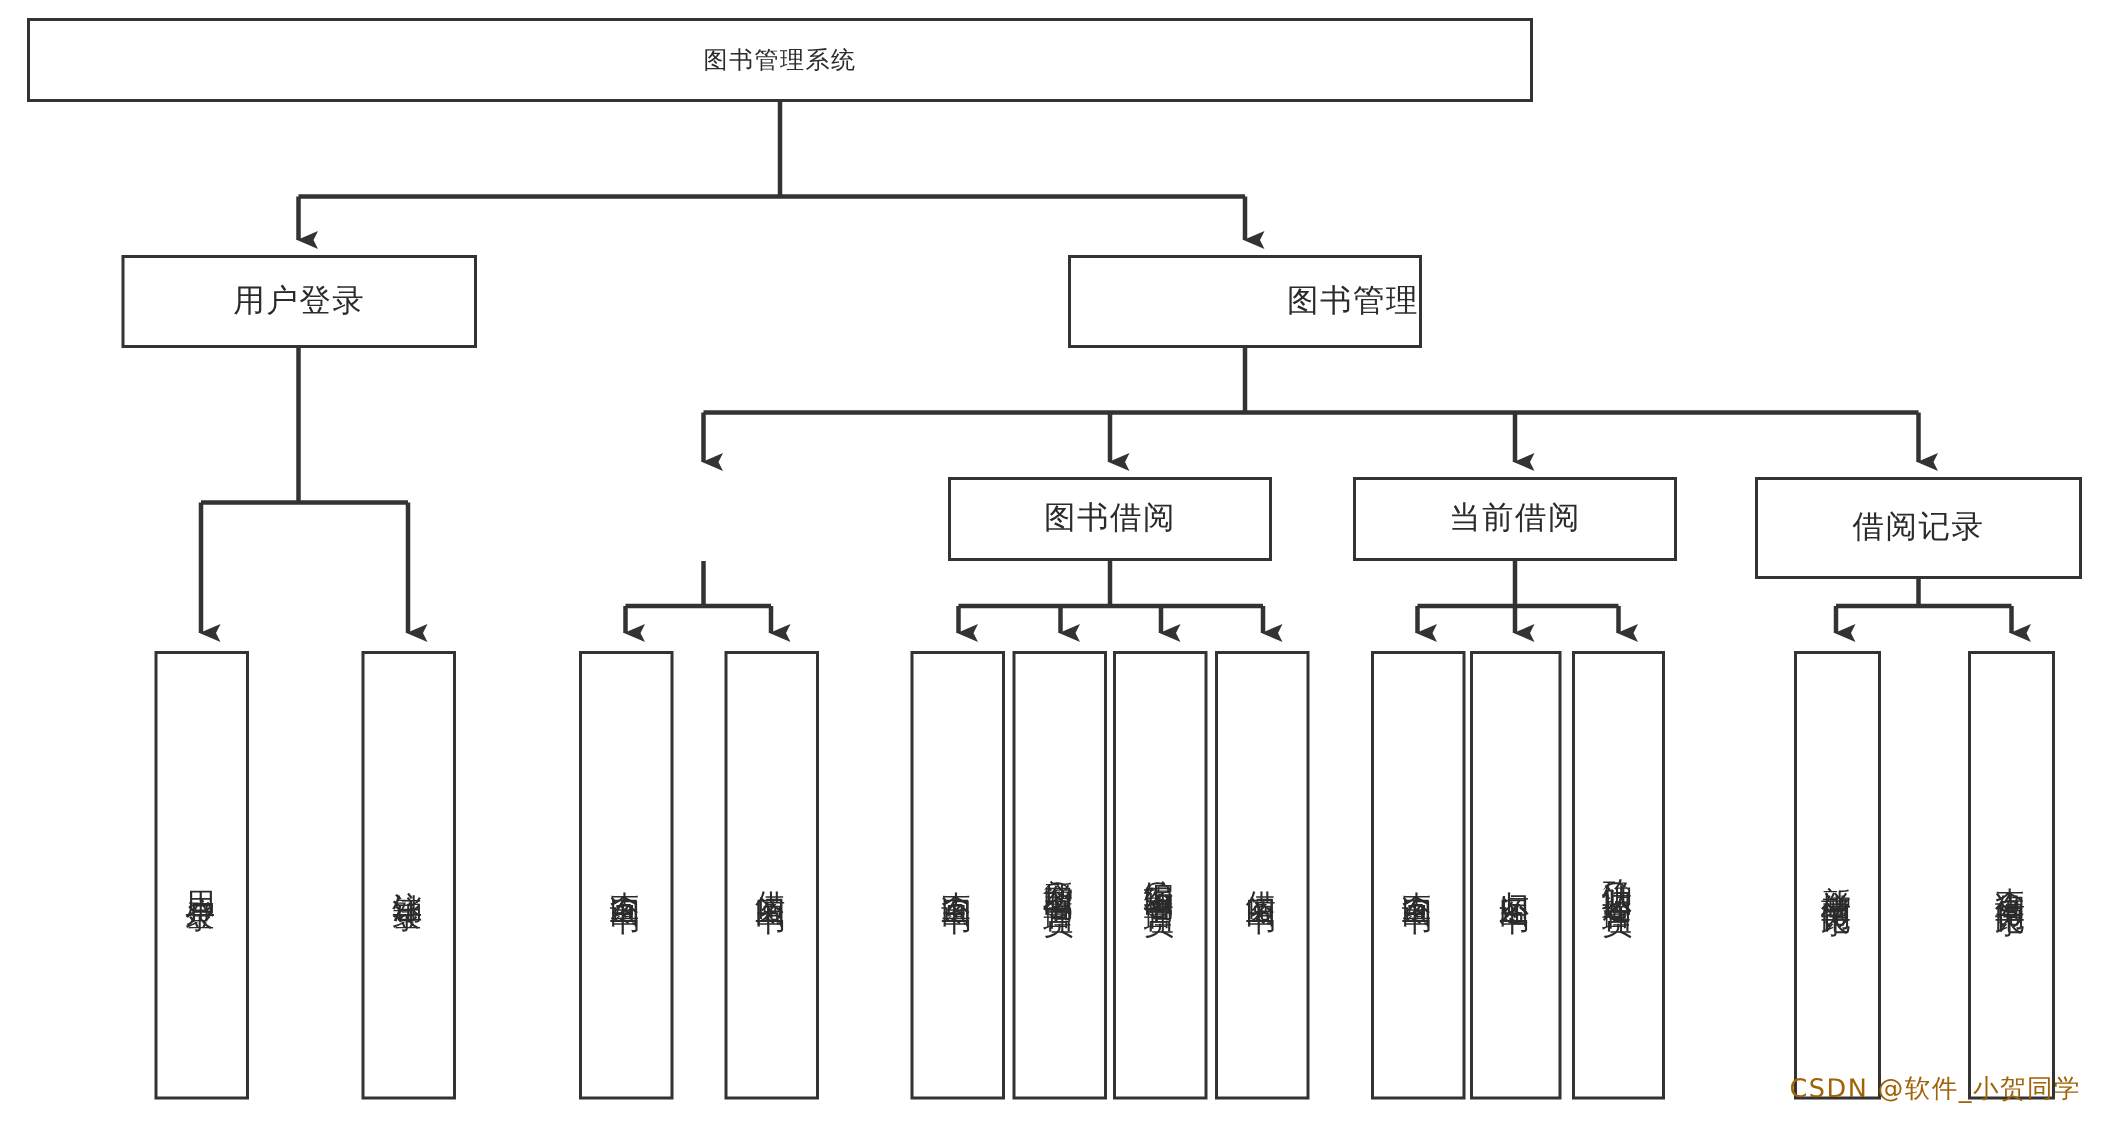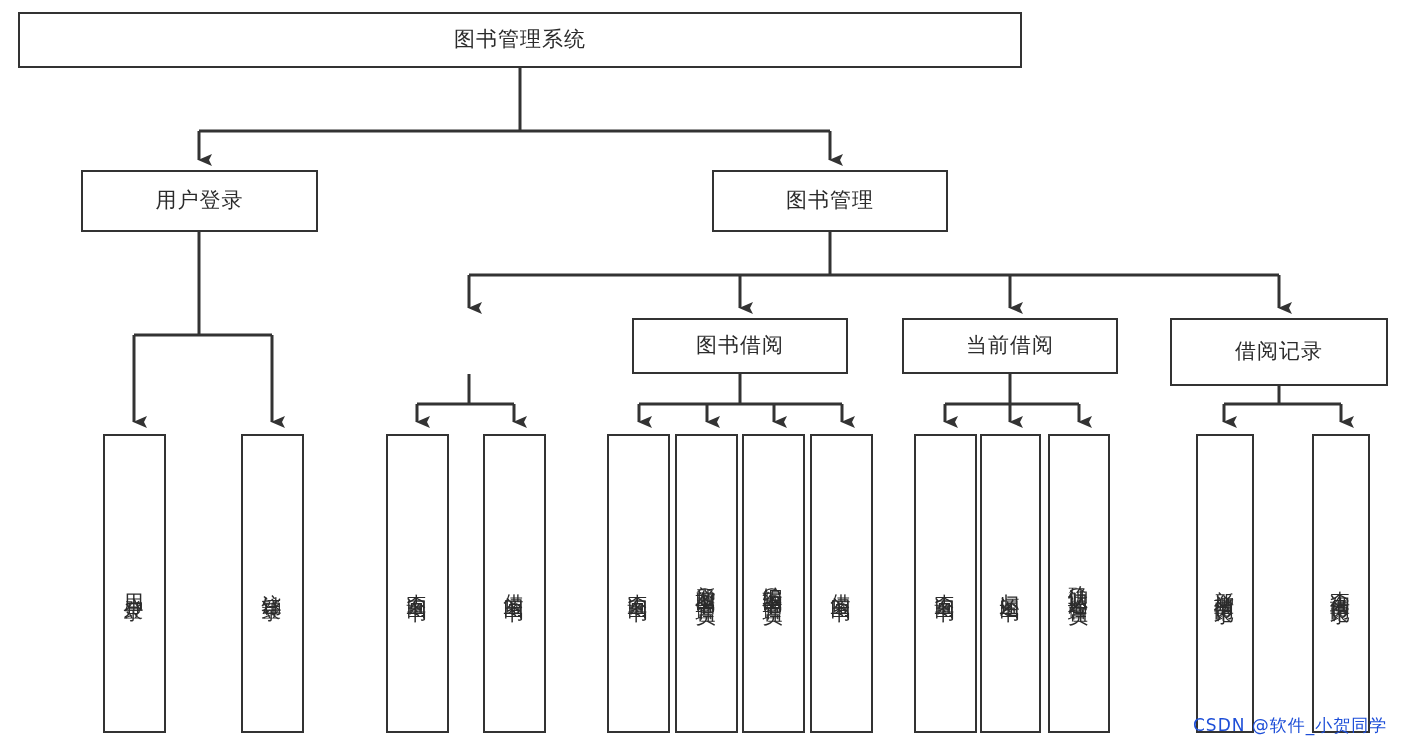--- a/index.html
+++ b/index.html
@@ -35,39 +35,39 @@
     align-items: center;
     justify-content: center;
     color: #2b2b2b;
   }
   .node.horizontal {
     font-size: 21px;
     letter-spacing: 1px;
     line-height: 1.2;
   }
   .node.root {
-    font-size: 21px;
+    font-size: 16px;
   }
   .node.vertical {
     writing-mode: vertical-rl;
     text-orientation: upright;
     font-size: 20px;
     letter-spacing: 3px;
     padding: 4px 0;
   }
   .node.vertical .vlabel {
     writing-mode: vertical-rl;
     text-orientation: upright;
     white-space: nowrap;
     letter-spacing: 3px;
   }
   .watermark {
     position: absolute;
     font-size: 17px;
-    color: #1d4ed8;
+    color: #a16207;
     letter-spacing: 1px;
     white-space: nowrap;
     font-family: "DejaVu Sans", "Liberation Sans", sans-serif;
   }
 </style>
 </head>
 <body>
 
 <div id="canvas">
 
@@ -121,21 +121,21 @@
     </g>
   </svg>
 
   <div class="node root horizontal" style="left:18px; top:12px; width:1004px; height:56px;">
     <span>图书管理系统</span>
   </div>
 
   <div class="node horizontal" style="left:81px; top:170px; width:237px; height:62px;">
     <span>用户登录</span>
   </div>
-  <div class="node horizontal" style="left:712px; top:170px; width:236px; height:62px;">
+  <div class="node horizontal" style="left:712px; top:170px; width:236px; height:62px;justify-content:flex-end;">
     <span>图书管理</span>
   </div>
 
   <div class="node horizontal" style="left:632px; top:318px; width:216px; height:56px;">
     <span>图书借阅</span>
   </div>
   <div class="node horizontal" style="left:902px; top:318px; width:216px; height:56px;">
     <span>当前借阅</span>
   </div>
   <div class="node horizontal" style="left:1170px; top:318px; width:218px; height:68px;">

